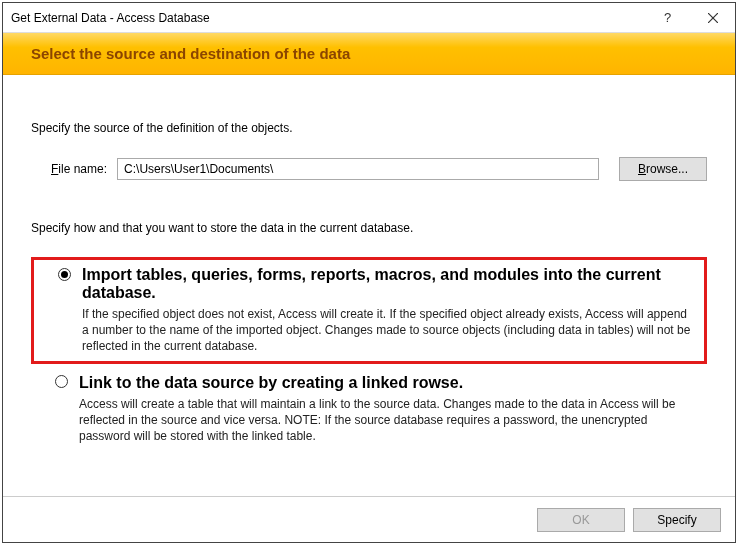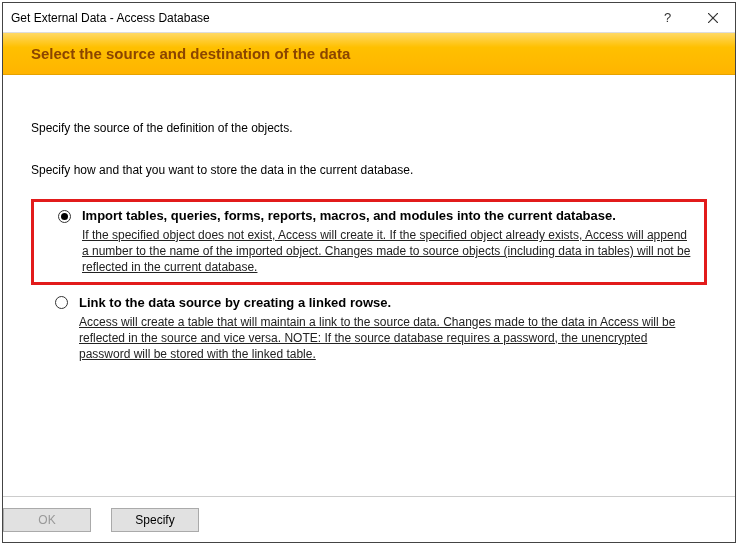--- a/index.html
+++ b/index.html
@@ -141,36 +141,36 @@
       height: 7px;
       background: #000;
       border-radius: 50%;
       display: block;
     }
     .option-text {
       flex: 1;
     }
     .option-title {
       font-weight: bold;
-      font-size: 13px;
+      font-size: 16px;
       margin-bottom: 4px;
     }
     .option-desc {
       font-size: 12px;
       line-height: 1.35;
       color: #222;
-      text-decoration: underline;
     }
     .footer {
       border-top: 1px solid #ccc;
       height: 46px;
       display: flex;
       align-items: center;
+      justify-content: flex-end;
       padding-right: 14px;
-      gap: 20px;
+      gap: 8px;
     }
     .footer-btn {
       width: 88px;
       height: 24px;
       border: 1px solid #aaa;
       background: #e1e1e1;
       font-family: inherit;
       font-size: 12px;
       cursor: pointer;
     }
@@ -196,20 +196,25 @@
   </div>
 
   <div class="banner">
     <div class="banner-title">Select the source and destination of the data</div>
   </div>
 
   <div class="content">
 
     <div class="section-text">Specify the source of the definition of the objects.</div>
 
+    <div class="file-row">
+      <span class="file-label"><span class="u">F</span><span>ile name:</span></span>
+      <input type="text" class="file-input" value="C:\Users\User1\Documents\" style="">
+      <button class="browse-btn"><span class="u">B</span><span>rowse...</span></button>
+    </div>
 
     <div class="section-text">Specify how and that you want to store the data in the current database.</div>
 
     <div class="option-block highlighted">
       <div class="radio-col">
         <span class="radio checked"></span>
       </div>
       <div class="option-text">
         <div class="option-title">Import tables, queries, forms, reports, macros, and modules into the current database.</div>
         <div class="option-desc">If the specified object does not exist, Access will create it. If the specified object already exists, Access will append a number to the name of the imported object. Changes made to source objects (including data in tables) will not be reflected in the current database.</div>

